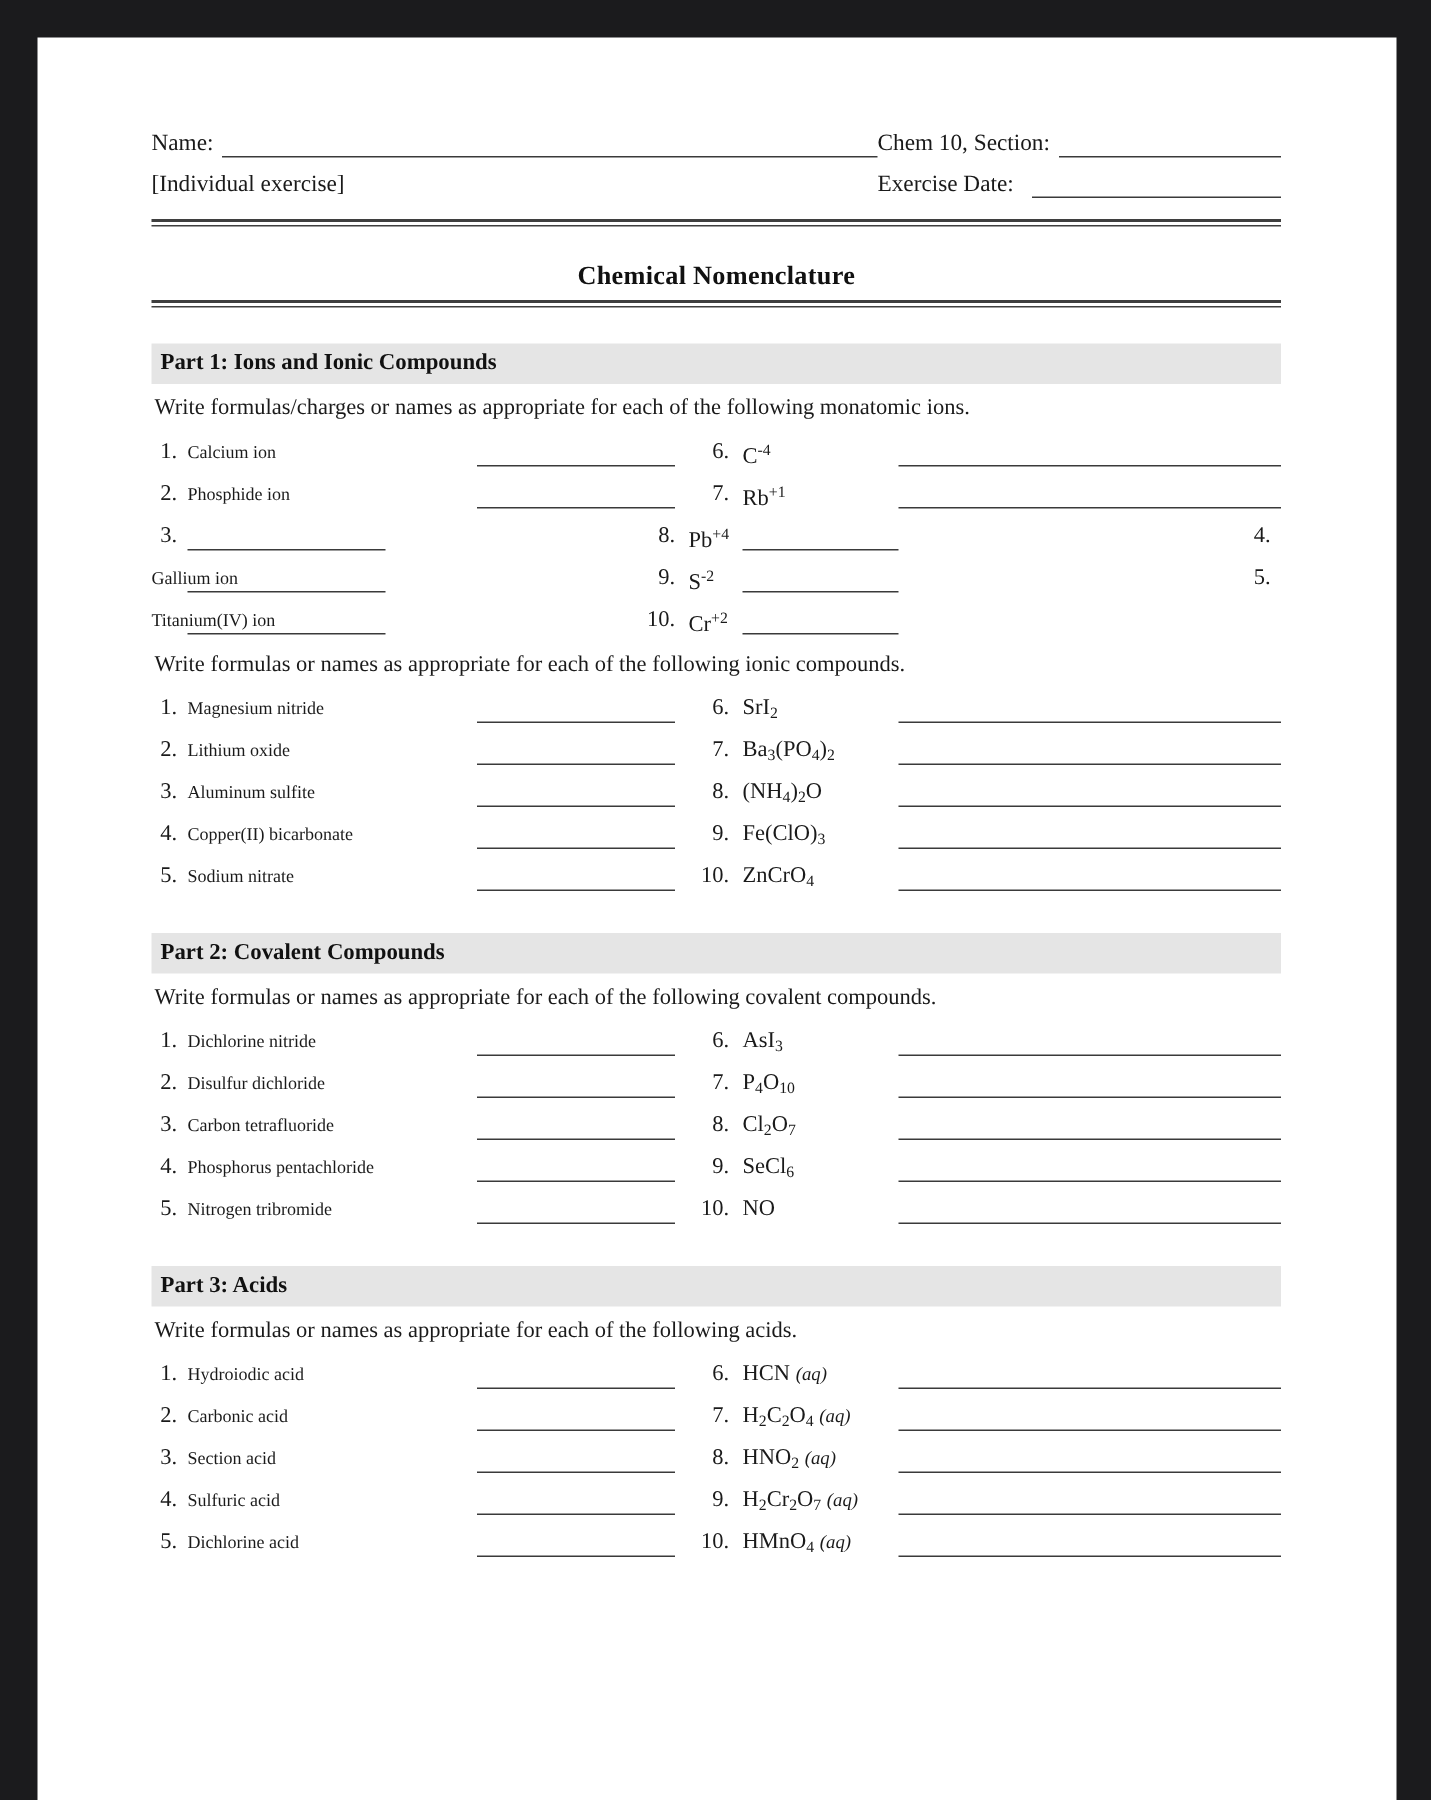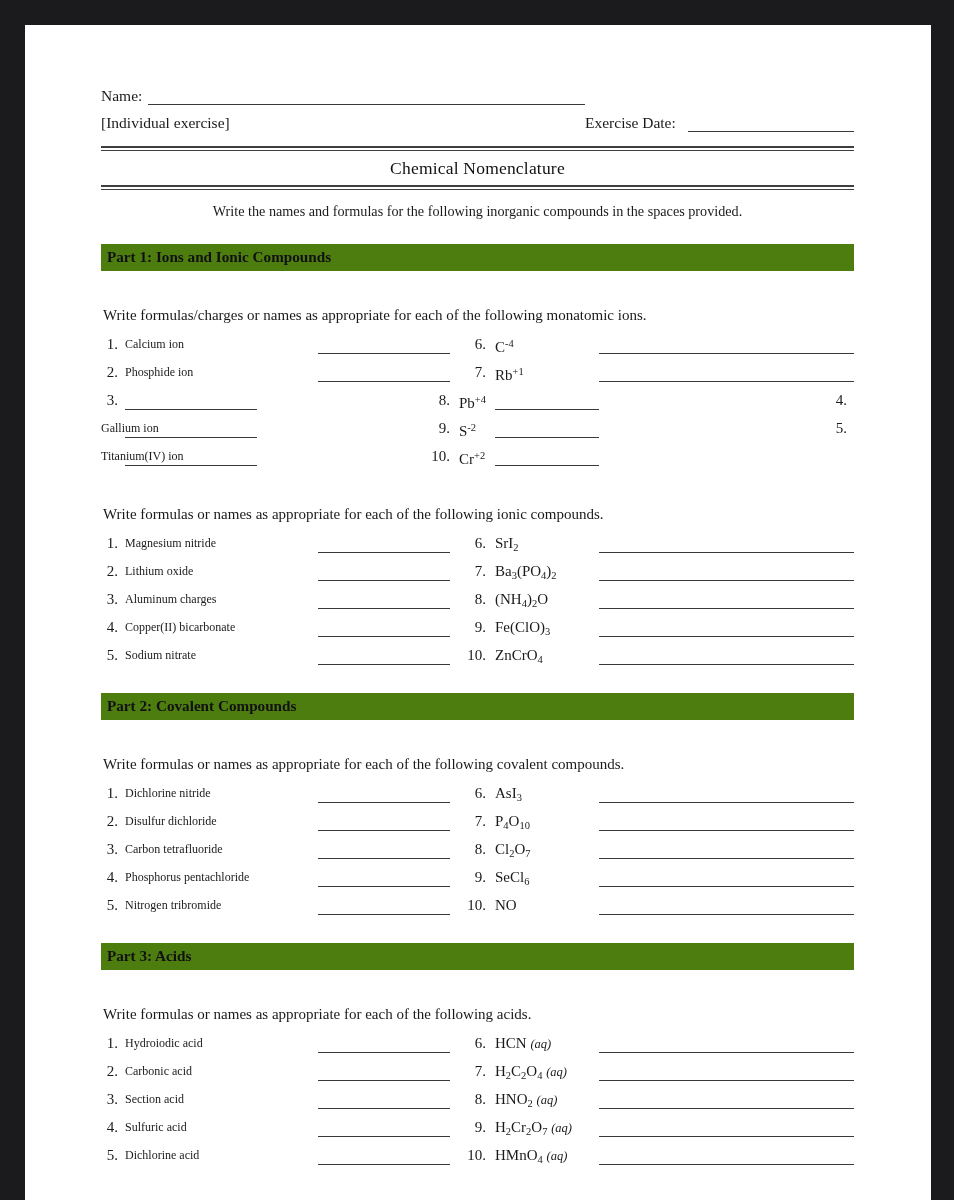--- a/index.html
+++ b/index.html
@@ -67,45 +67,46 @@
   
   .title-block { margin-top: 14px; }
   .dbl-rule {
     border-top: 2.2px solid #3f3f3f;
     border-bottom: 1.4px solid #3f3f3f;
     height: 2px;
   }
   .doc-title {
     text-align: center;
     font-size: 17.5px;
-    font-weight: normal;
+    font-weight: bold;
     color: #111;
     padding: 7px 0 6px;
     letter-spacing: .2px;
+    margin-top: 15px;
   }
   .subtitle {
     text-align: center;
     font-size: 14.2px;
     color: #1a1a1a;
     padding: 13px 0 0;
   }
 
   
   .part-bar {
-    background: #4d7c0f;
+    background: #e5e5e5;
     font-size: 15.2px;
     font-weight: bold;
     color: #111;
     padding: 4px 6px 5px 6px;
     margin-top: 24px;
   }
   .instruction {
     font-size: 15px;
     color: #1a1a1a;
-    margin: 36px 0 6px 2px;
+    margin: 8px 0 6px 2px;
   }
 
   
   .qgrid {
     display: grid;
     grid-template-columns: 24px 193px 141px 36px 104px 1fr;
     row-gap: 0px;
     align-items: center;
     margin-top: 4px;
   }
@@ -161,39 +162,42 @@
 </style>
 </head>
 <body>
 
 <div class="page">
   <div class="sheet">
 
     <div class="hdr-row">
       <div class="hdr-left">
         <span class="hdr-label">Name:</span>
+        <span class="rule"></span>
+      </div>
+      <div class="hdr-right">
+        <span class="hdr-label">Chem 10, Section:</span>
         <span class="rule"></span>
       </div>
     </div>
 
     <div class="hdr-row">
       <div class="hdr-left">
         <span class="plain-note">[Individual exercise]</span>
       </div>
       <div class="hdr-right">
         <span class="hdr-label">Exercise Date:</span>
         <span class="rule gap2"></span>
       </div>
     </div>
 
     <div class="title-block">
       <div class="dbl-rule"></div>
       <div class="doc-title">Chemical Nomenclature</div>
       <div class="dbl-rule"></div>
-      <div class="subtitle">Write the names and formulas for the following inorganic compounds in the spaces provided.</div>
     </div>
 
     <div id="sections-host">
         <div class="part-bar">Part 1:  Ions and Ionic Compounds</div>
         <div class="instruction">Write formulas/charges or names as appropriate for each of the following monatomic ions.</div>
         <div class="qgrid">
           <div class="qnum">1.</div>
           <div class="qtext">Calcium ion</div>
           <div class="qblank left">
             <i></i>
@@ -259,21 +263,21 @@
           <div class="qtext">Lithium oxide</div>
           <div class="qblank left">
             <i></i>
           </div>
           <div class="qnum qcol2num">7.</div>
           <div class="formula">Ba<sub>3</sub>(PO<sub>4</sub>)<sub>2</sub></div>
           <div class="qblank right">
             <i></i>
           </div>
           <div class="qnum">3.</div>
-          <div class="qtext">Aluminum charges</div>
+          <div class="qtext">Aluminum sulfite</div>
           <div class="qblank left">
             <i></i>
           </div>
           <div class="qnum qcol2num">8.</div>
           <div class="formula">(NH<sub>4</sub>)<sub>2</sub>O</div>
           <div class="qblank right">
             <i></i>
           </div>
           <div class="qnum">4.</div>
           <div class="qtext">Copper(II) bicarbonate</div>

